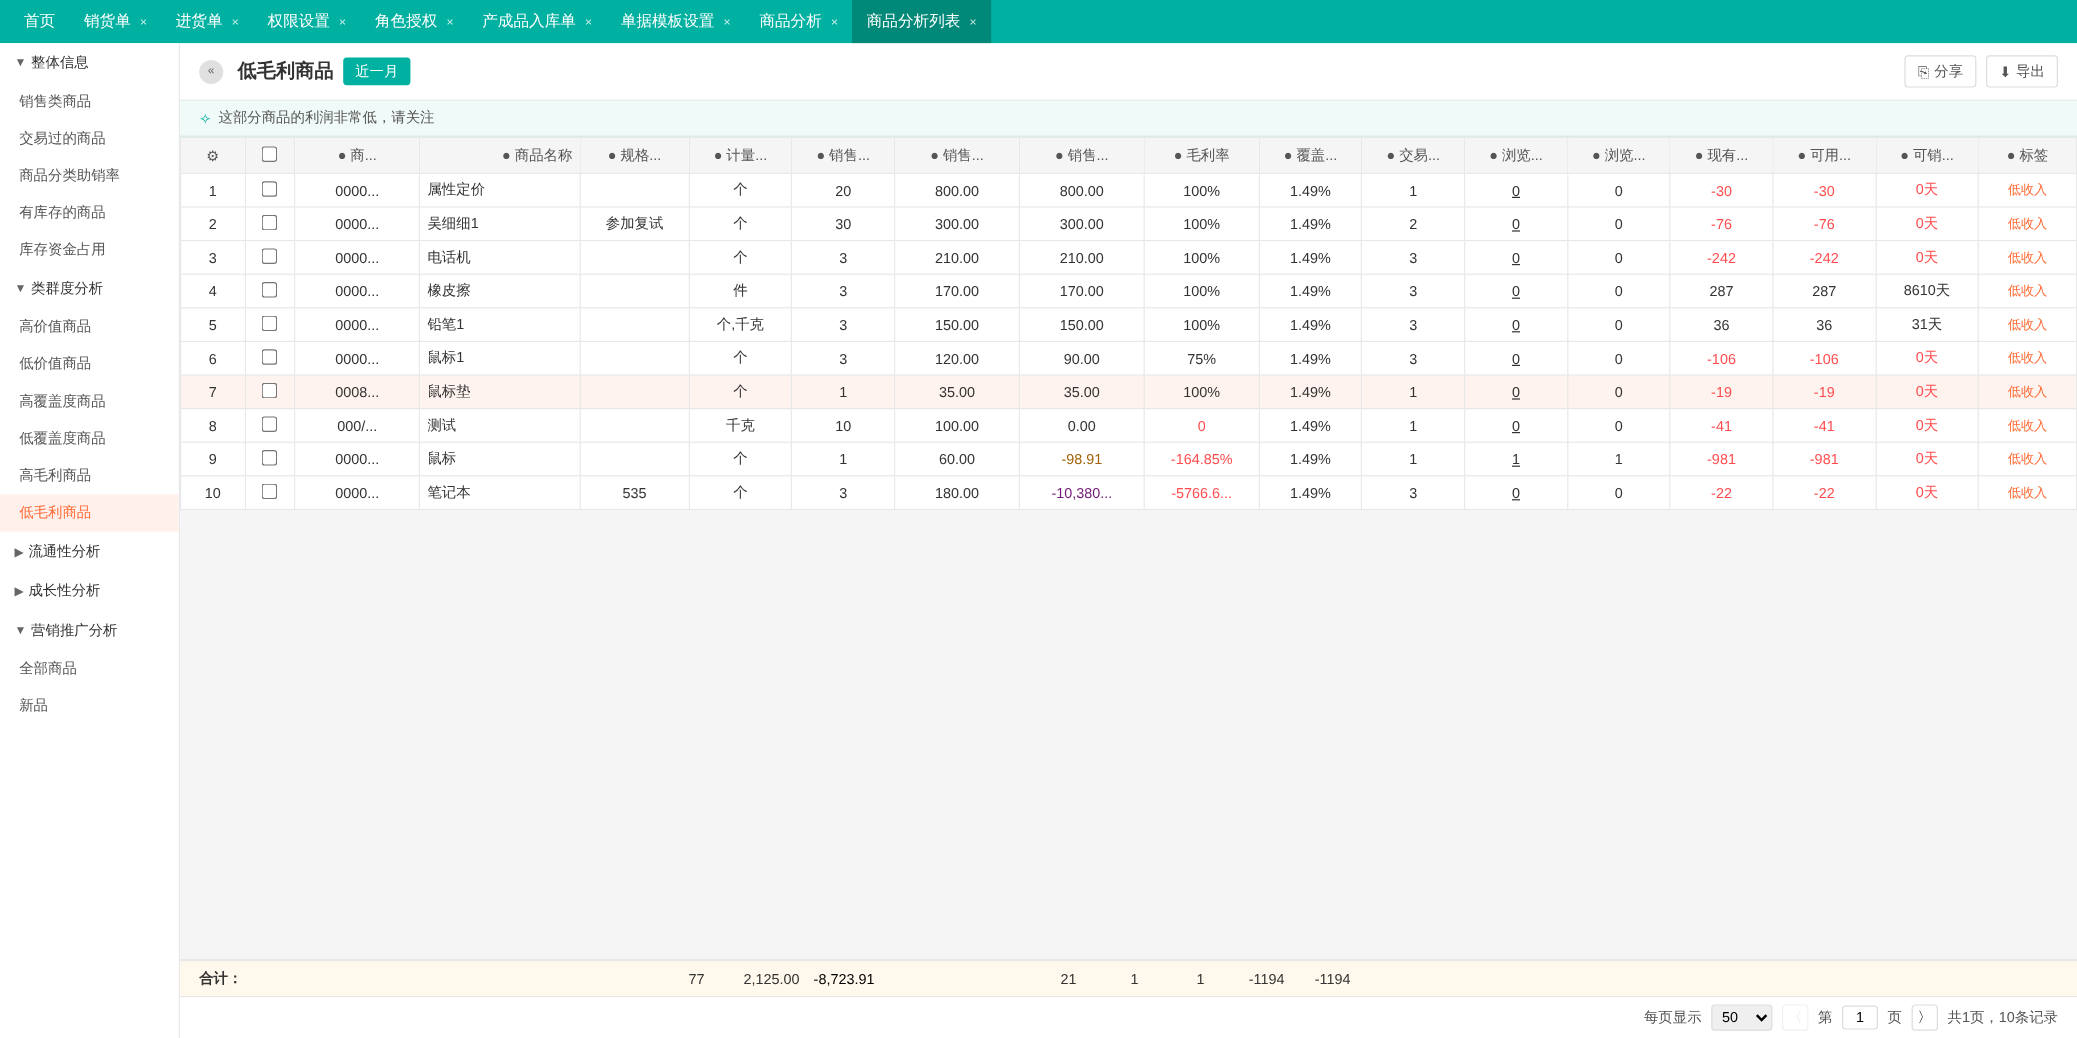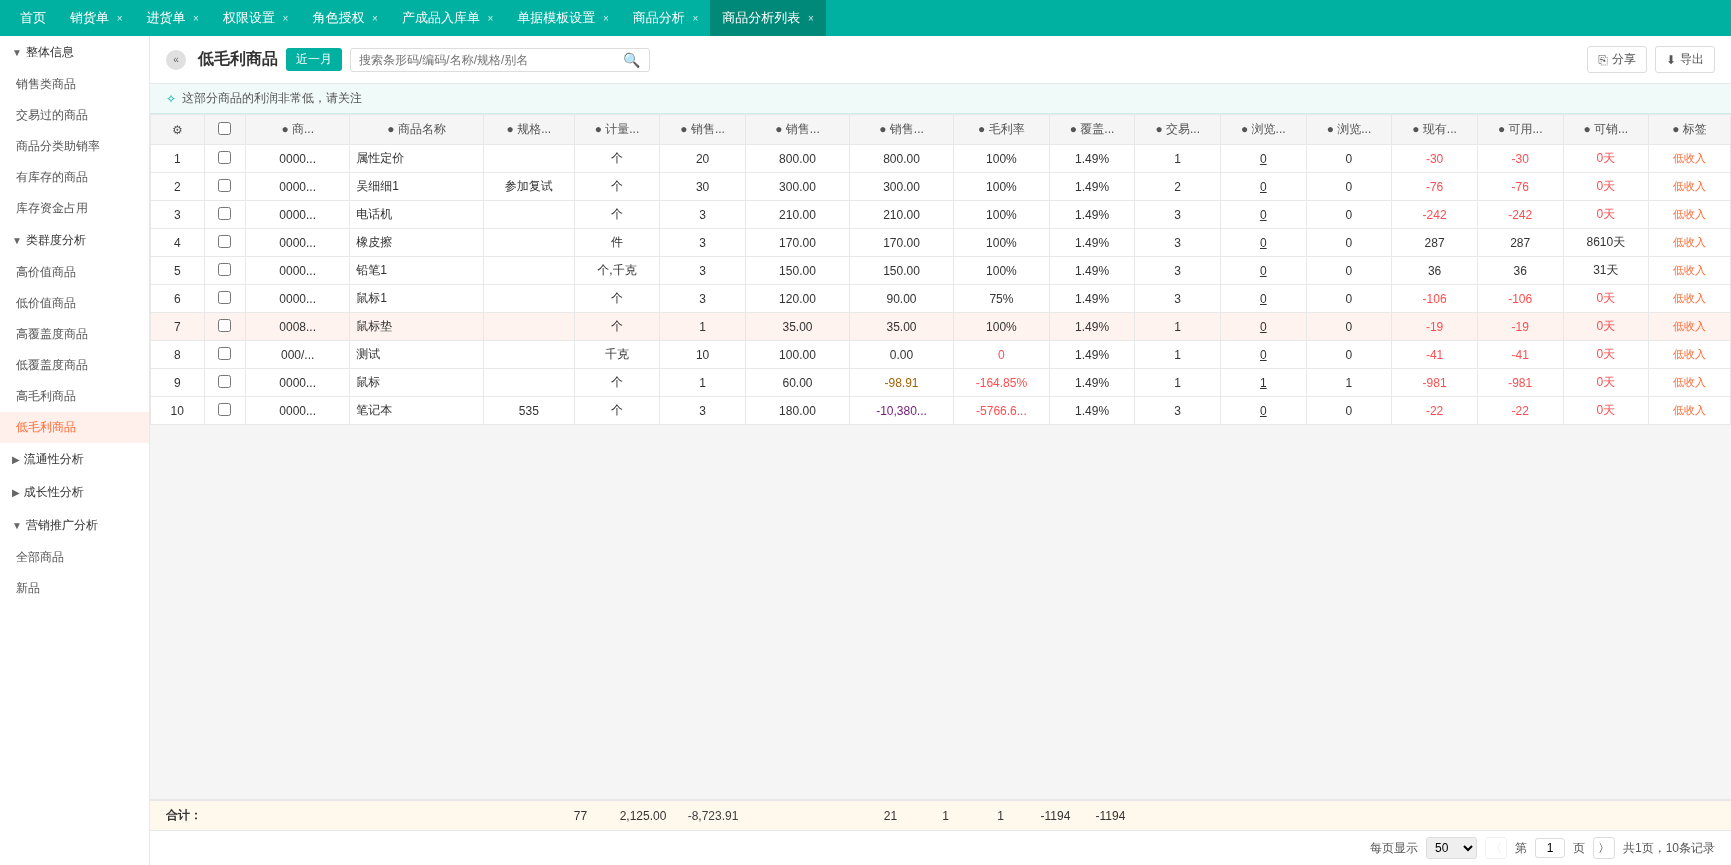--- a/index.html
+++ b/index.html
@@ -231,21 +231,21 @@
       border: 1px solid #ddd;
       border-radius: 3px;
       text-align: center;
       padding: 2px;
       font-size: 12px;
     }
 
     .col-num { width: 36px; }
     .col-check { width: 28px; }
     .col-code { width: 70px; }
-    .col-name { width: 90px; text-align: center; }
+    .col-name { width: 90px; text-align: right; }
     .col-spec { width: 60px; }
     .col-unit { width: 55px; }
     .col-sales-count { width: 55px; }
     .col-sales-amount { width: 70px; }
     .col-sales-profit { width: 70px; }
     .col-gross-rate { width: 60px; }
     .col-coverage { width: 55px; }
     .col-trade { width: 55px; }
     .col-view1 { width: 55px; }
     .col-view2 { width: 55px; }
@@ -312,24 +312,20 @@
     <div class="sidebar-item">全部商品</div>
     <div class="sidebar-item">新品</div>
   </aside>
 
   <div class="content-area">
 
     <div class="page-header">
       <div class="collapse-btn">«</div>
       <span class="page-title">低毛利商品</span>
       <button class="date-filter-btn">近一月</button>
-      <div class="search-box">
-        <input type="text" placeholder="搜索条形码/编码/名称/规格/别名" style="">
-        <span style="color:#aaa;font-size:14px;">🔍</span>
-      </div>
       <div class="header-actions">
         <button class="action-btn">
           <span>⎘</span>
           <span>分享</span>
         </button>
         <button class="action-btn">
           <span>⬇</span>
           <span>导出</span>
         </button>
       </div>
@@ -577,21 +573,21 @@
       <span class="footer-total-label">合计：</span>
       <div style="display:flex;flex:1;gap:0;align-items:center;overflow:hidden;">
         <span style="width:36px"></span>
         <span style="width:28px"></span>
         <span style="width:70px"></span>
         <span style="width:90px"></span>
         <span style="width:60px"></span>
         <span style="width:55px"></span>
         <span style="width:55px;text-align:center;">77</span>
         <span style="width:70px;text-align:center;">2,125.00</span>
-        <span style="width:70px;text-align:center;color:#404040;">-8,723.91</span>
+        <span style="width:70px;text-align:left;color:#000000;">-8,723.91</span>
         <span style="width:60px"></span>
         <span style="width:55px"></span>
         <span style="width:55px;text-align:center;">21</span>
         <span style="width:55px;text-align:center;">1</span>
         <span style="width:55px;text-align:center;">1</span>
         <span style="width:55px;text-align:center;">-1194</span>
         <span style="width:55px;text-align:center;">-1194</span>
         <span style="width:55px"></span>
         <span style="width:55px"></span>
       </div>

